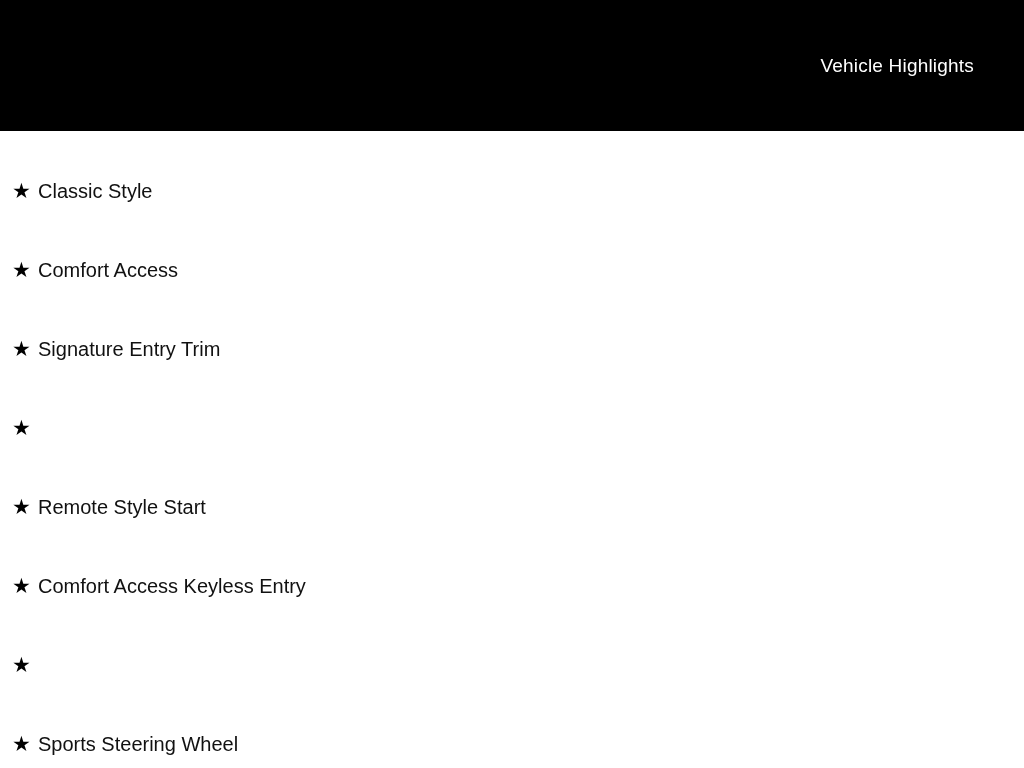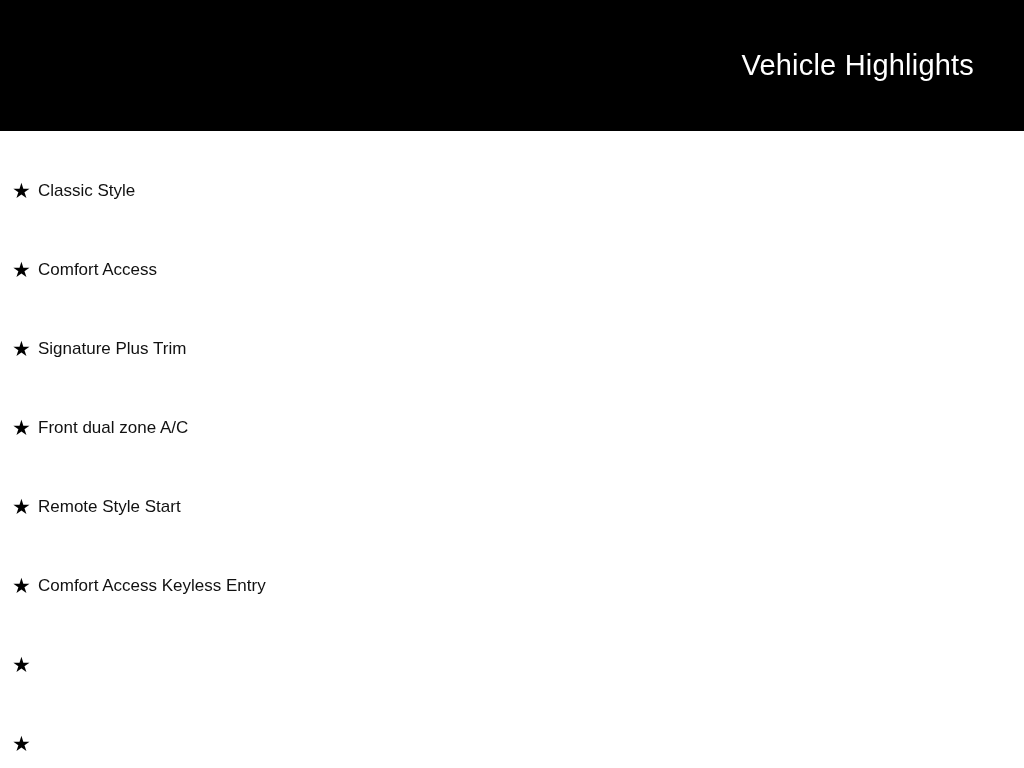--- a/index.html
+++ b/index.html
@@ -24,21 +24,21 @@
     height: 131px;
     background: #000000;
     display: flex;
     align-items: center;
     justify-content: flex-end;
     box-sizing: border-box;
     padding-right: 50px;
   }
   .header-title {
     color: #ffffff;
-    font-size: 29px;
+    font-size: 19px;
     font-weight: 400;
     letter-spacing: 0.2px;
     line-height: 1;
   }
   .highlights-list {
     list-style: none;
     margin: 0;
     padding: 0;
     padding-top: 20px;
   }
@@ -51,21 +51,21 @@
   }
   .bullet-star {
     width: 26px;
     font-size: 21px;
     color: #000000;
     line-height: 1;
     flex: 0 0 auto;
     text-align: left;
   }
   .item-label {
-    font-size: 17px;
+    font-size: 20px;
     color: #111111;
     line-height: 1;
     white-space: nowrap;
   }
 </style>
 </head>
 <body>
 
 <div class="page">
 
@@ -80,41 +80,41 @@
       <span class="item-label">Classic Style</span>
     </li>
 
     <li class="highlight-item">
       <span class="bullet-star">★</span>
       <span class="item-label">Comfort Access</span>
     </li>
 
     <li class="highlight-item">
       <span class="bullet-star">★</span>
-      <span class="item-label">Signature Plus Trim</span>
+      <span class="item-label">Signature Entry Trim</span>
     </li>
 
     <li class="highlight-item">
       <span class="bullet-star">★</span>
-      <span class="item-label">Front dual zone A/C</span>
     </li>
 
     <li class="highlight-item">
       <span class="bullet-star">★</span>
       <span class="item-label">Remote Style Start</span>
     </li>
 
     <li class="highlight-item">
       <span class="bullet-star">★</span>
       <span class="item-label">Comfort Access Keyless Entry</span>
     </li>
 
     <li class="highlight-item">
       <span class="bullet-star">★</span>
     </li>
 
     <li class="highlight-item">
       <span class="bullet-star">★</span>
+      <span class="item-label">Sports Steering Wheel</span>
     </li>
 
   </ul>
 
 </div>
 
 </body></html>

